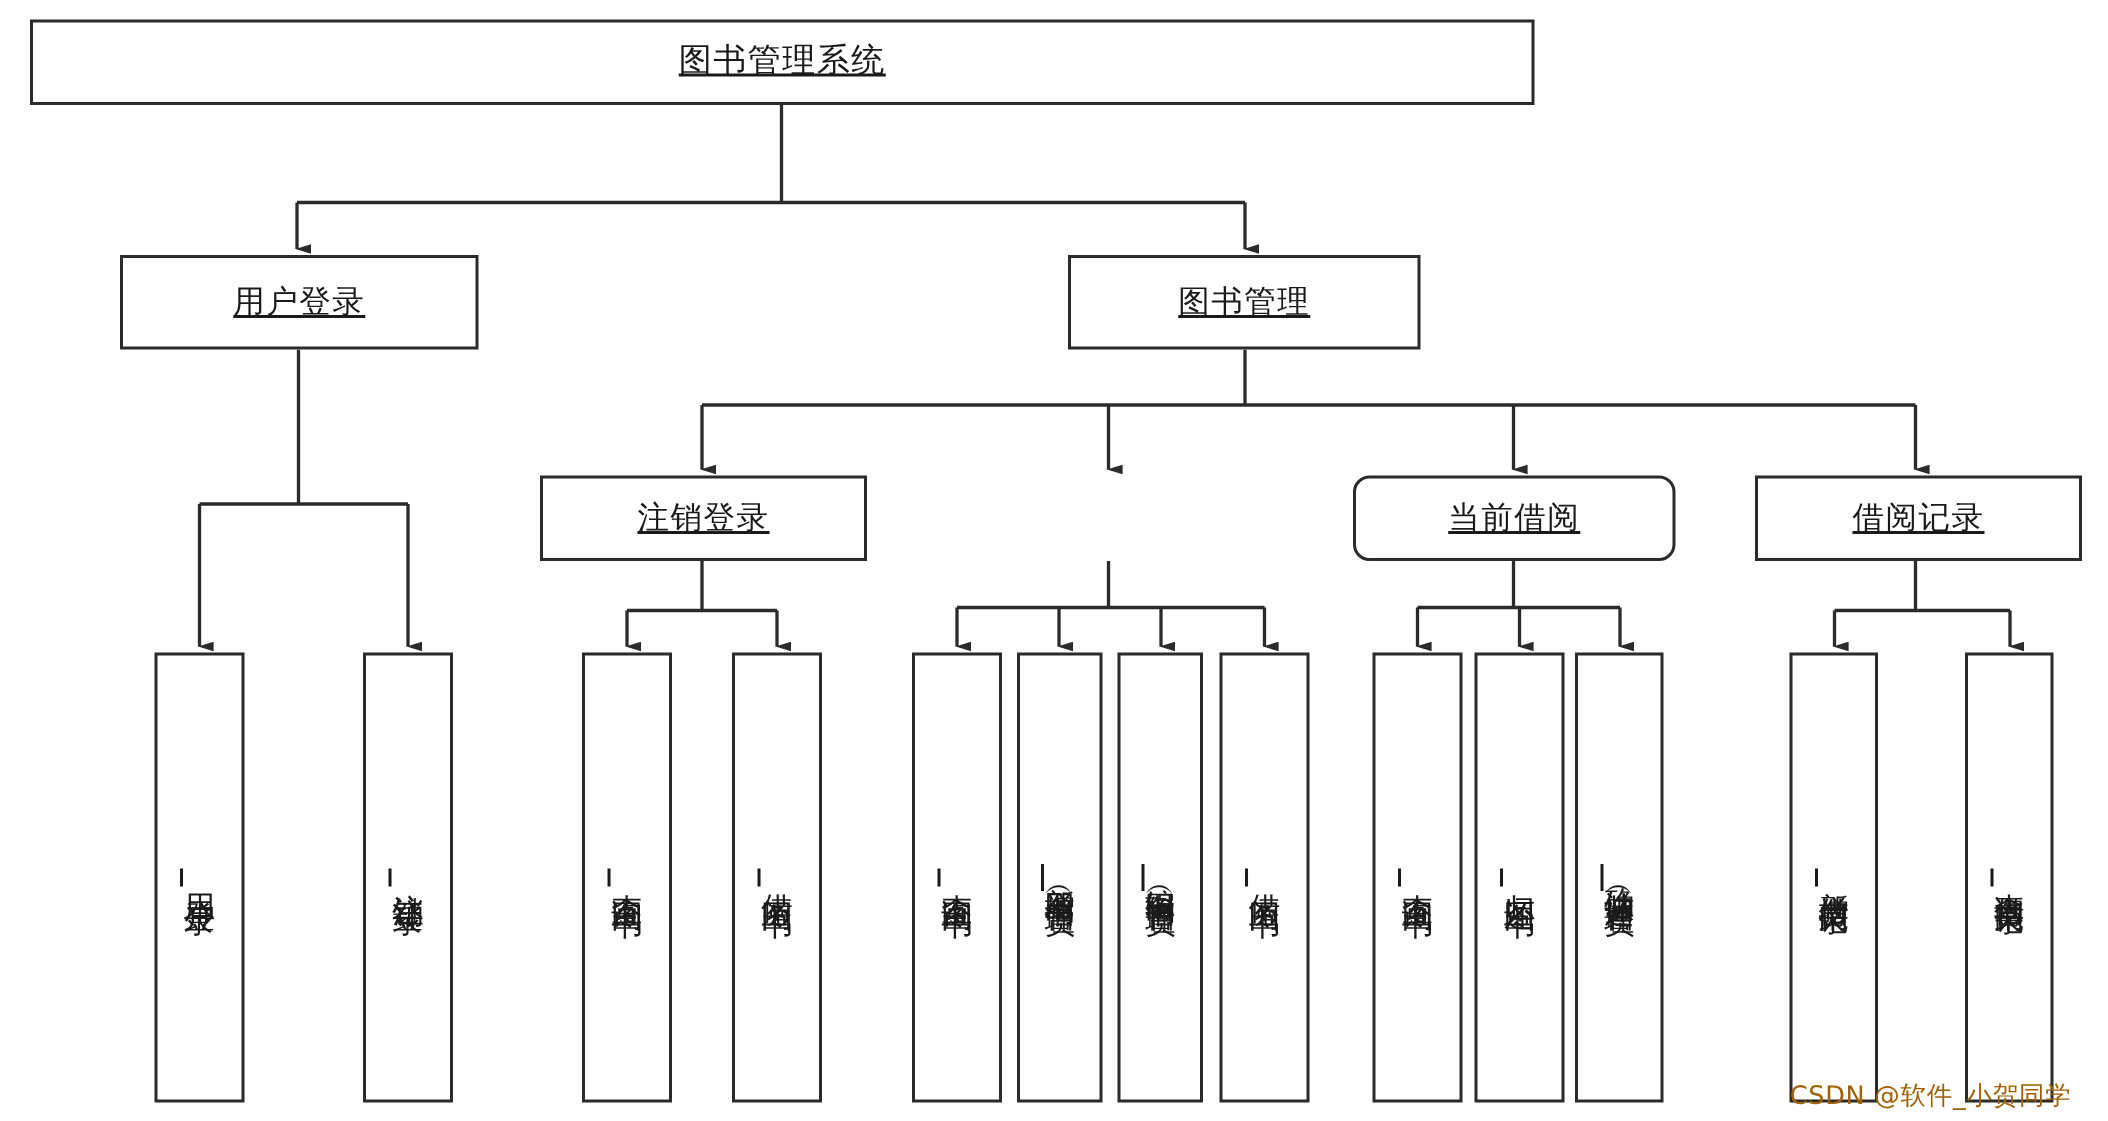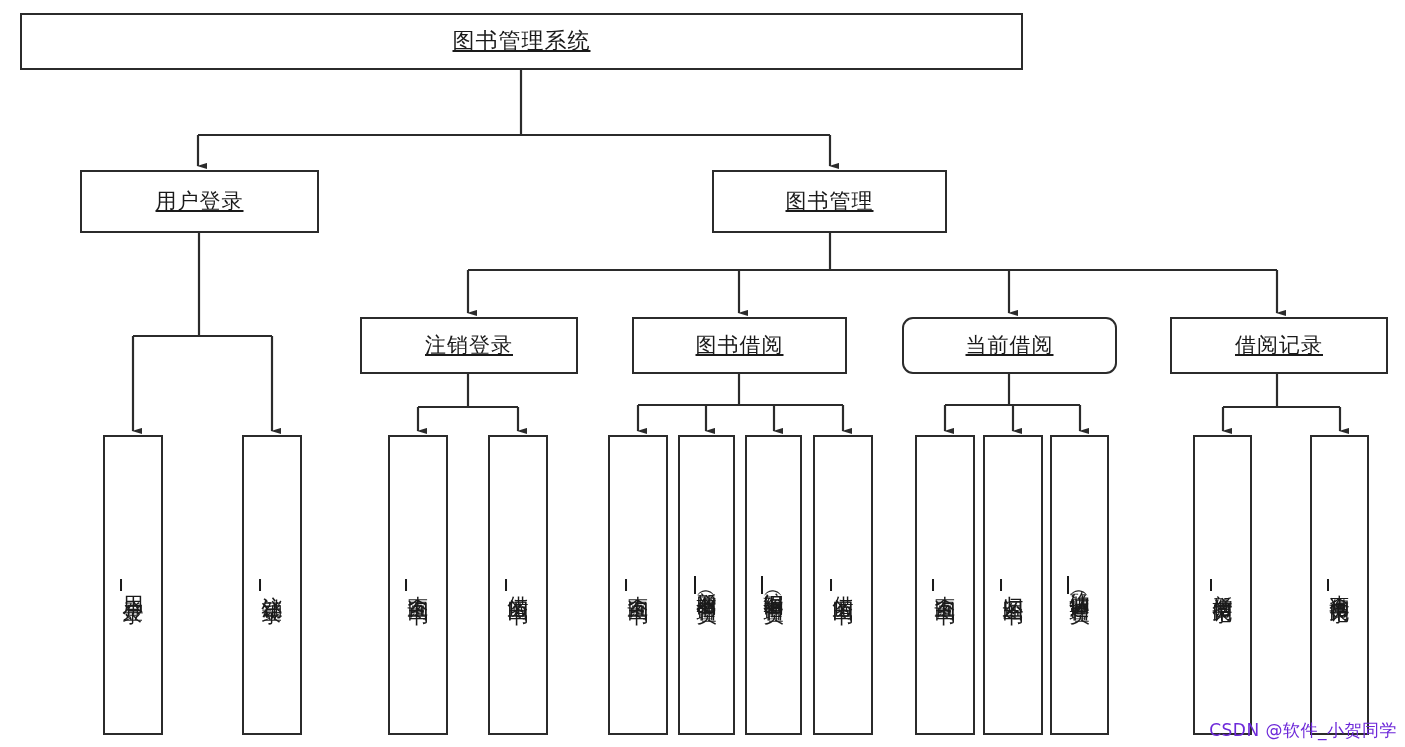--- a/index.html
+++ b/index.html
@@ -65,24 +65,24 @@
     letter-spacing: 3px;
     line-height: 1.05;
     white-space: nowrap;
   }
   .node.v.narrow .label {
     font-size: 20px;
     letter-spacing: 2px;
   }
   #watermark {
     position: absolute;
-    right: 8px;
+    right: 24px;
     bottom: 5px;
     font-size: 17px;
-    color: #6d28d9;
+    color: #a16207;
     letter-spacing: 0.5px;
     white-space: nowrap;
     font-family: "DejaVu Sans", "Liberation Sans", sans-serif;
   }
 </style>
 </head>
 <body>
 
 <div id="diagram-root">
 
@@ -143,23 +143,20 @@
   <div class="node h" style="left:80px; top:170px; width:239px; height:63px;">
     <span class="label">用户登录</span>
   </div>
   <div class="node h" style="left:712px; top:170px; width:235px; height:63px;">
     <span class="label">图书管理</span>
   </div>
 
   <div class="node h" style="left:360px; top:317px; width:218px; height:57px;">
     <span class="label">注销登录</span>
   </div>
-  <div class="node h" style="left:632px; top:317px; width:215px; height:57px;">
-    <span class="label">图书借阅</span>
-  </div>
   <div class="node h" style="left:902px; top:317px; width:215px; height:57px;border-radius:11px;">
     <span class="label">当前借阅</span>
   </div>
   <div class="node h" style="left:1170px; top:317px; width:218px; height:57px;">
     <span class="label">借阅记录</span>
   </div>
 
   <div class="node v" style="left:103px; top:435px; width:60px; height:300px;">
     <span class="label">用户登录</span>
   </div>

